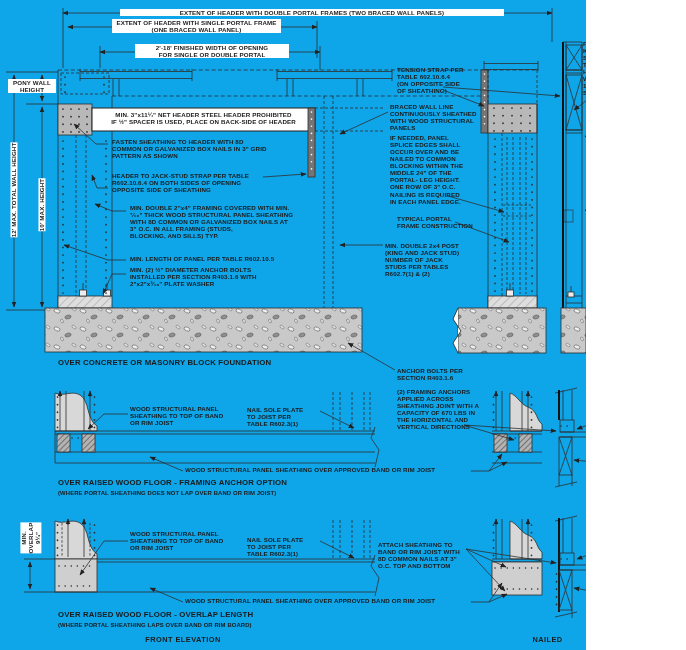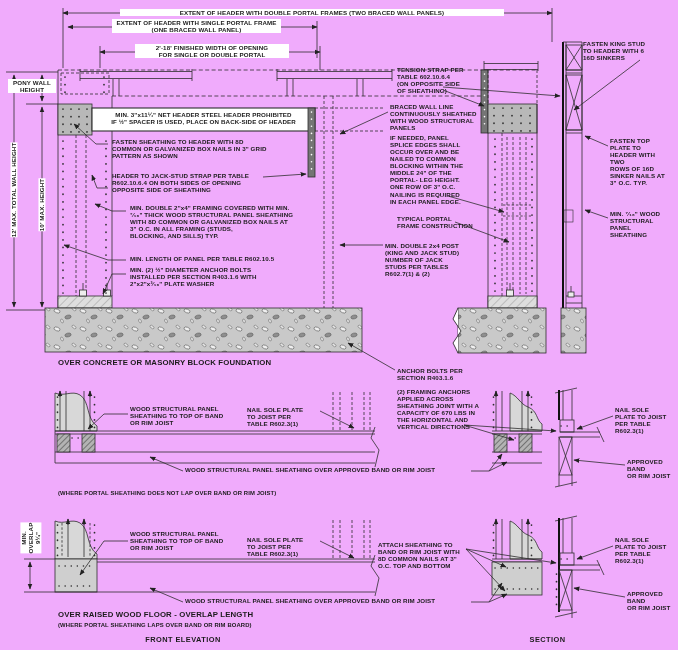--- a/index.html
+++ b/index.html
@@ -1,16 +1,16 @@
 <!DOCTYPE html>
 <html><head>
 <meta charset="utf-8">
 <style>
   html,body{margin:0;padding:0;background:#fff}
-  .canvas{position:relative;width:678px;height:650px;background:#f0abfc;font-family:"Liberation Sans",sans-serif;overflow:hidden}
+  .canvas{position:relative;width:586px;height:650px;background:#0ea5e9;font-family:"Liberation Sans",sans-serif;overflow:hidden}
   .canvas svg{position:absolute;left:0;top:0}
   .lbl{position:absolute;font:700 6.2px/1.14 "Liberation Sans",sans-serif;color:#1b1b1b;white-space:pre-line;letter-spacing:.02em}
   .ctr{text-align:center}
   .bg{background:#fff;padding:0 2px}
   .ttl{font-size:7.8px;letter-spacing:.02em}
   .sub{font-size:5.9px}
   .view{font-size:7.4px;letter-spacing:.06em}
   .rot{transform:translate(-50%,-50%) rotate(-90deg);text-align:center;background:#fff;white-space:pre}
   .rot3{transform:translate(-50%,-50%) rotate(-90deg);text-align:center;background:#fff}
 </style>
@@ -414,20 +414,21 @@
 CAPACITY OF 670 LBS IN
 THE HORIZONTAL AND
 VERTICAL DIRECTIONS</div>
 <div class="lbl" style="left:185px;top:466px">WOOD STRUCTURAL PANEL SHEATHING OVER APPROVED BAND OR RIM JOIST</div>
 <div class="lbl" style="left:615px;top:406px">NAIL SOLE
 PLATE TO JOIST
 PER TABLE
 R602.3(1)</div>
 <div class="lbl" style="left:627px;top:458px">APPROVED BAND
 OR RIM JOIST</div>
+<div class="lbl ttl" style="left:58px;top:479px">OVER RAISED WOOD FLOOR - FRAMING ANCHOR OPTION</div>
 <div class="lbl sub" style="left:58px;top:490px">(WHERE PORTAL SHEATHING DOES NOT LAP OVER BAND OR RIM JOIST)</div>
 
 <div class="lbl" style="left:130px;top:530px">WOOD STRUCTURAL PANEL
 SHEATHING TO TOP OF BAND
 OR RIM JOIST</div>
 <div class="lbl" style="left:247px;top:536px">NAIL SOLE PLATE
 TO JOIST PER
 TABLE R602.3(1)</div>
 <div class="lbl" style="left:378px;top:541px">ATTACH SHEATHING TO
 BAND OR RIM JOIST WITH
@@ -437,15 +438,15 @@
 <div class="lbl" style="left:615px;top:536px">NAIL SOLE
 PLATE TO JOIST
 PER TABLE
 R602.3(1)</div>
 <div class="lbl" style="left:627px;top:590px">APPROVED BAND
 OR RIM JOIST</div>
 <div class="lbl ttl" style="left:58px;top:611px">OVER RAISED WOOD FLOOR - OVERLAP LENGTH</div>
 <div class="lbl sub" style="left:58px;top:622px">(WHERE PORTAL SHEATHING LAPS OVER BAND OR RIM BOARD)</div>
 
 <div class="lbl view ctr" style="left:118px;top:636px;width:130px">FRONT ELEVATION</div>
-<div class="lbl view ctr" style="left:500px;top:636px;width:95px">SECTION</div>
+<div class="lbl view ctr" style="left:500px;top:636px;width:95px">NAILED</div>
 
 </div>
 
 </body></html>

